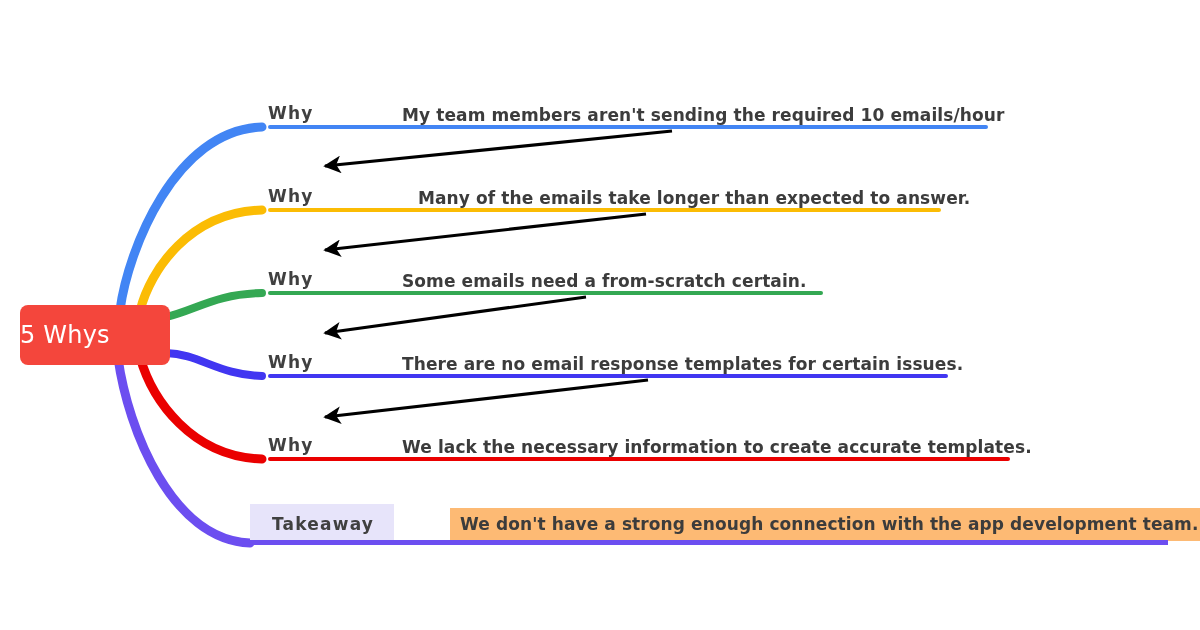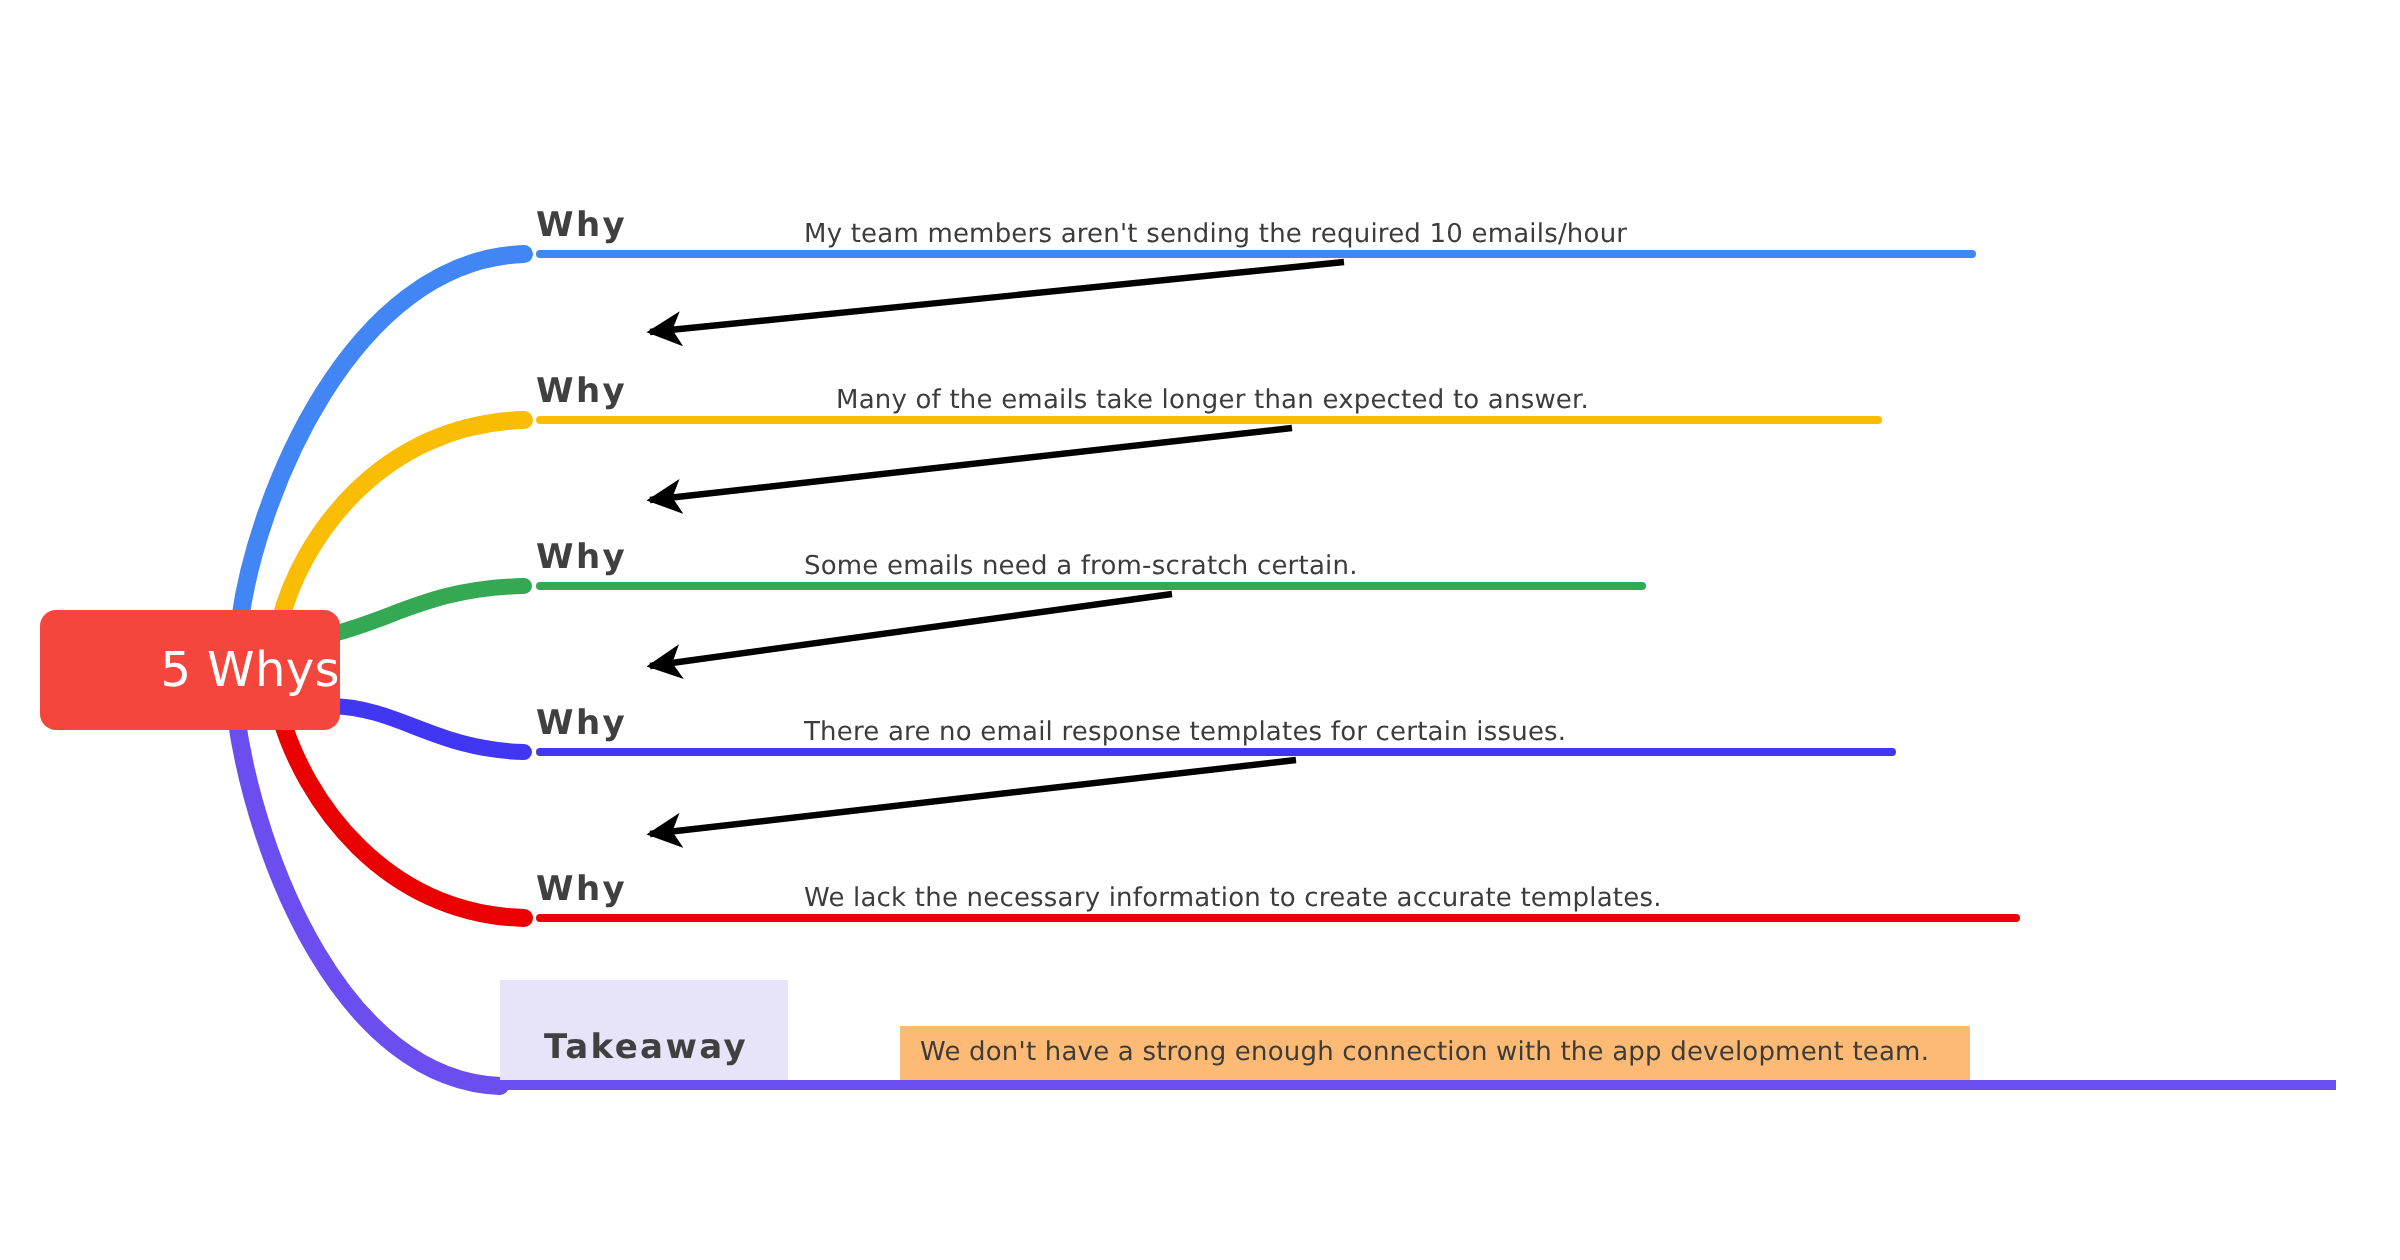--- a/index.html
+++ b/index.html
@@ -33,21 +33,21 @@
     position: absolute;
     left: 20px;
     top: 305px;
     width: 150px;
     height: 60px;
     background: #f4463c;
     border-radius: 8px;
     z-index: 2;
     display: flex;
     align-items: center;
-    justify-content: flex-end;
+    justify-content: flex-start;
   }
   #root-node .root-label {
     color: #ffffff;
     font-size: 24px;
     font-weight: 400;
     letter-spacing: 0.2px;
     font-family: "DejaVu Sans", "Liberation Sans", sans-serif;
   }
 
   
@@ -62,38 +62,38 @@
     bottom: 6px;
     font-size: 17px;
     font-weight: bold;
     color: #404040;
     letter-spacing: 1.2px;
     white-space: nowrap;
   }
   .row-text {
     position: absolute;
     bottom: 4px;
-    font-size: 13px;
-    font-weight: 400;
+    font-size: 17px;
+    font-weight: 700;
     color: #3c3c3c;
     white-space: nowrap;
     letter-spacing: 0.1px;
   }
   .row-rule {
     position: absolute;
     bottom: 0;
     left: 0;
     height: 4px;
     border-radius: 2px;
   }
 
   
   #row-takeaway .why-label {
     background: #e7e4fa;
-    padding: 24px 20px 7px 22px;
+    padding: 10px 20px 7px 22px;
     bottom: 4px;
     left: -22px;
   }
   #row-takeaway .row-text {
     background: #fdba74;
     padding: 6px 20px 7px 10px;
     bottom: 4px;
   }
   #row-takeaway .row-rule {
     height: 5px;

